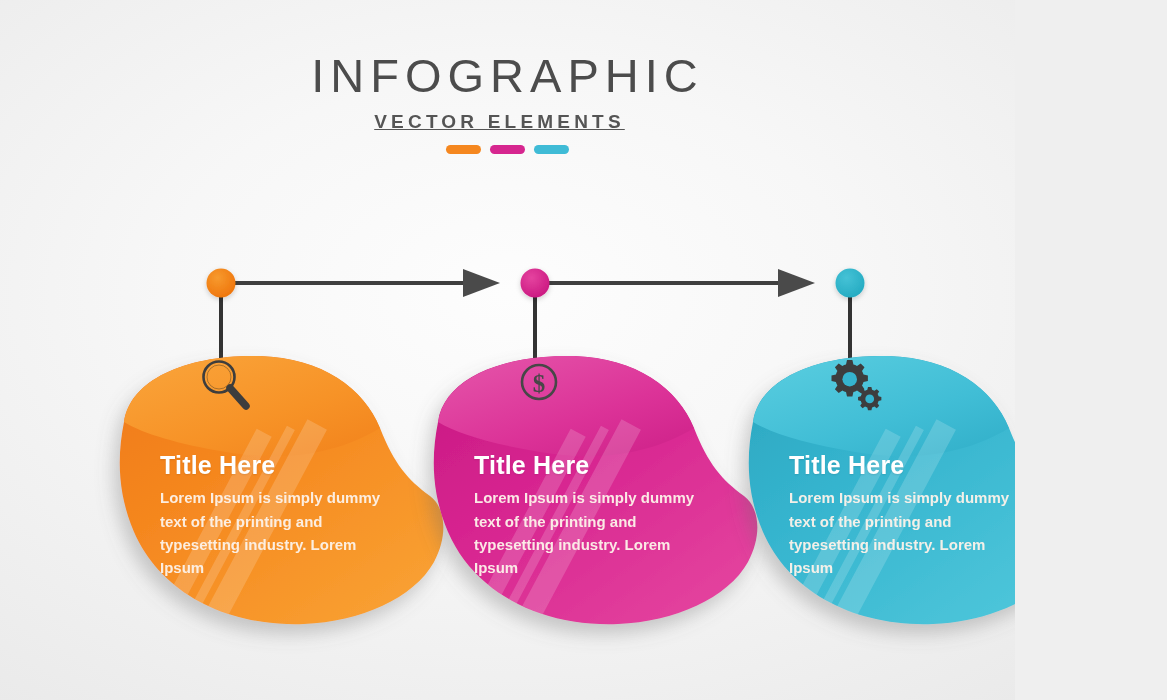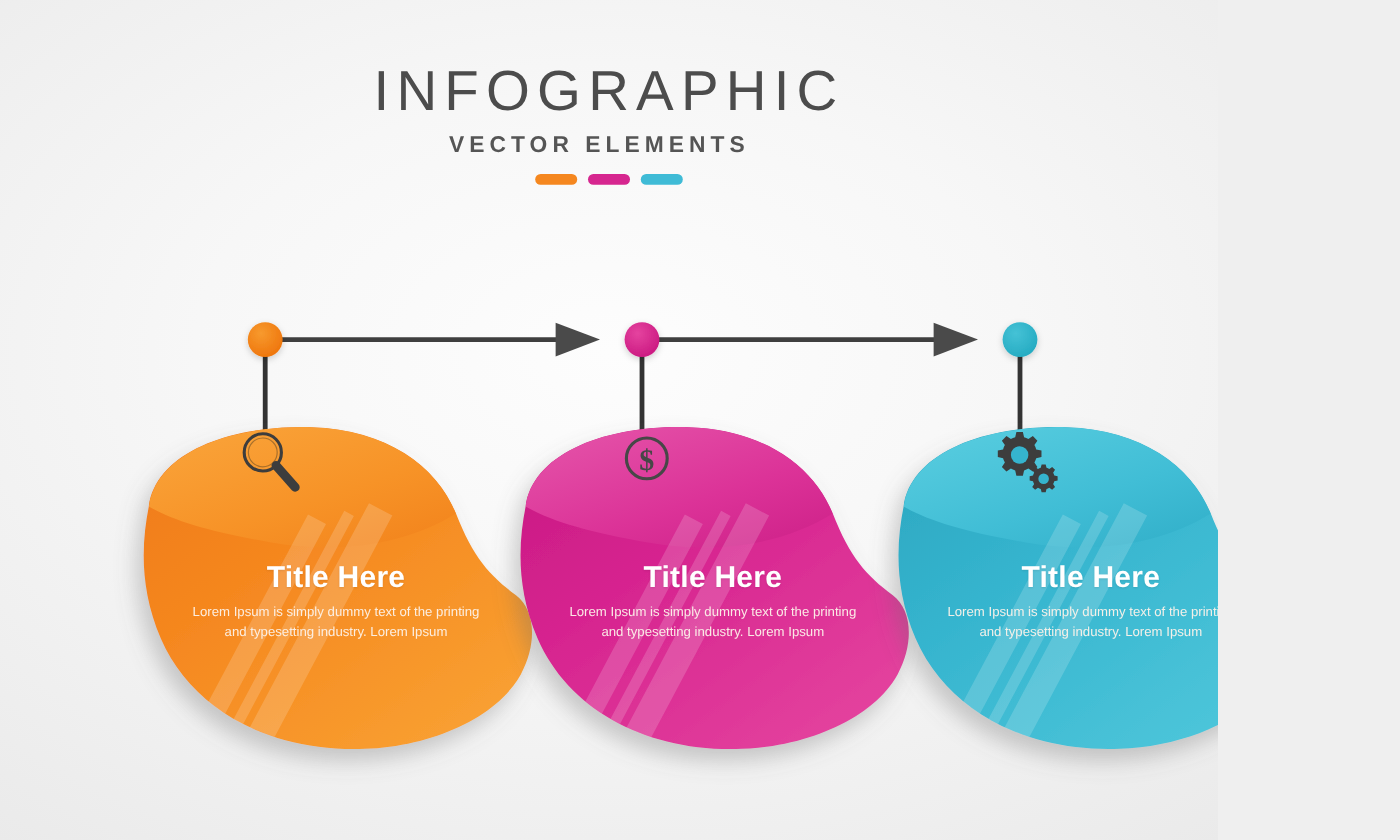--- a/index.html
+++ b/index.html
@@ -39,20 +39,21 @@
     margin: 0;
     font-family: "Liberation Sans", sans-serif;
   }
   #sub-title {
     margin: 13px 16px 0 0;
     font-size: 19px;
     letter-spacing: 4.2px;
     color: #555555;
     font-weight: 700;
     line-height: 1;
+    text-decoration: underline;
   }
   #pill-row {
     margin-top: 14px;
     display: flex;
     justify-content: center;
     gap: 9px;
   }
   .pill {
     width: 35px;
     height: 9px;
@@ -83,39 +84,38 @@
   .card-svg {
     position: absolute;
     left: 0; top: 0;
     width: 340px;
     height: 300px;
     overflow: visible;
   }
   .card-text {
     position: absolute;
     left: 52px;
-    top: 138px;
+    top: 122px;
     width: 240px;
-    text-align: center;
     pointer-events: none;
   }
   .card-title {
     font-size: 25px;
     font-weight: 700;
     color: #ffffff;
     line-height: 1.05;
     letter-spacing: 0.2px;
     text-shadow: 0 1px 2px rgba(0,0,0,0.10);
   }
   .card-desc {
     margin-top: 8px;
-    font-size: 11px;
+    font-size: 15px;
     line-height: 1.55;
     color: #fdf3ea;
-    font-weight: 400;
+    font-weight: 700;
     opacity: 0.95;
   }
   .card-icon {
     position: absolute;
     width: 64px;
     height: 60px;
     left: 86px;
     top: 24px;
   }
 </style>

